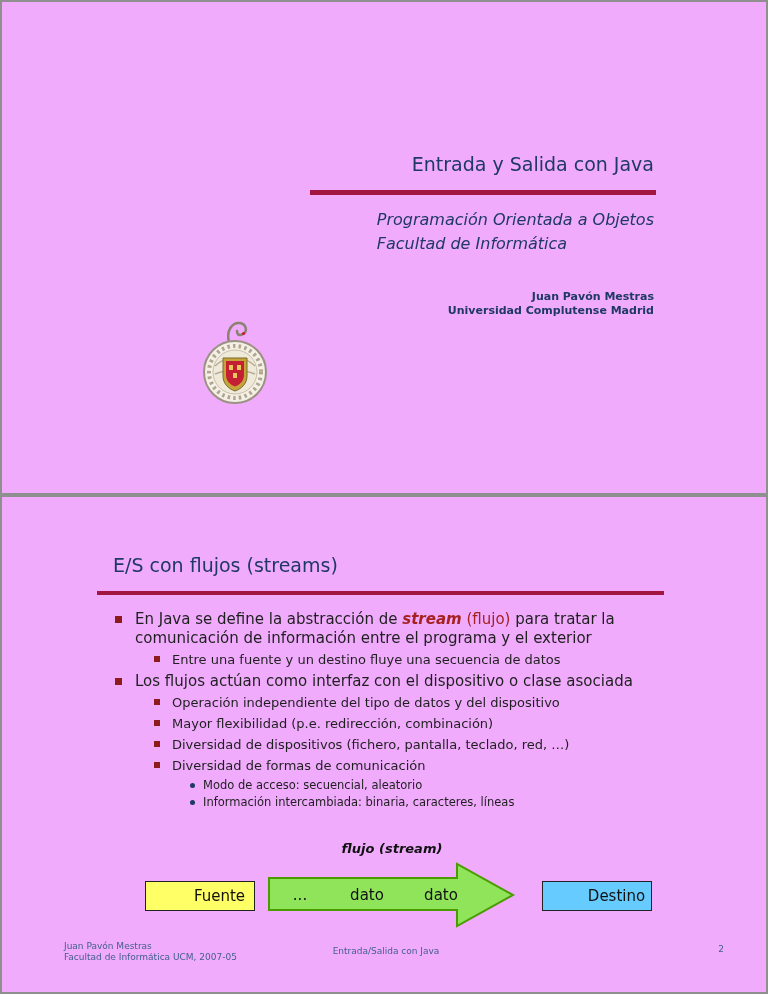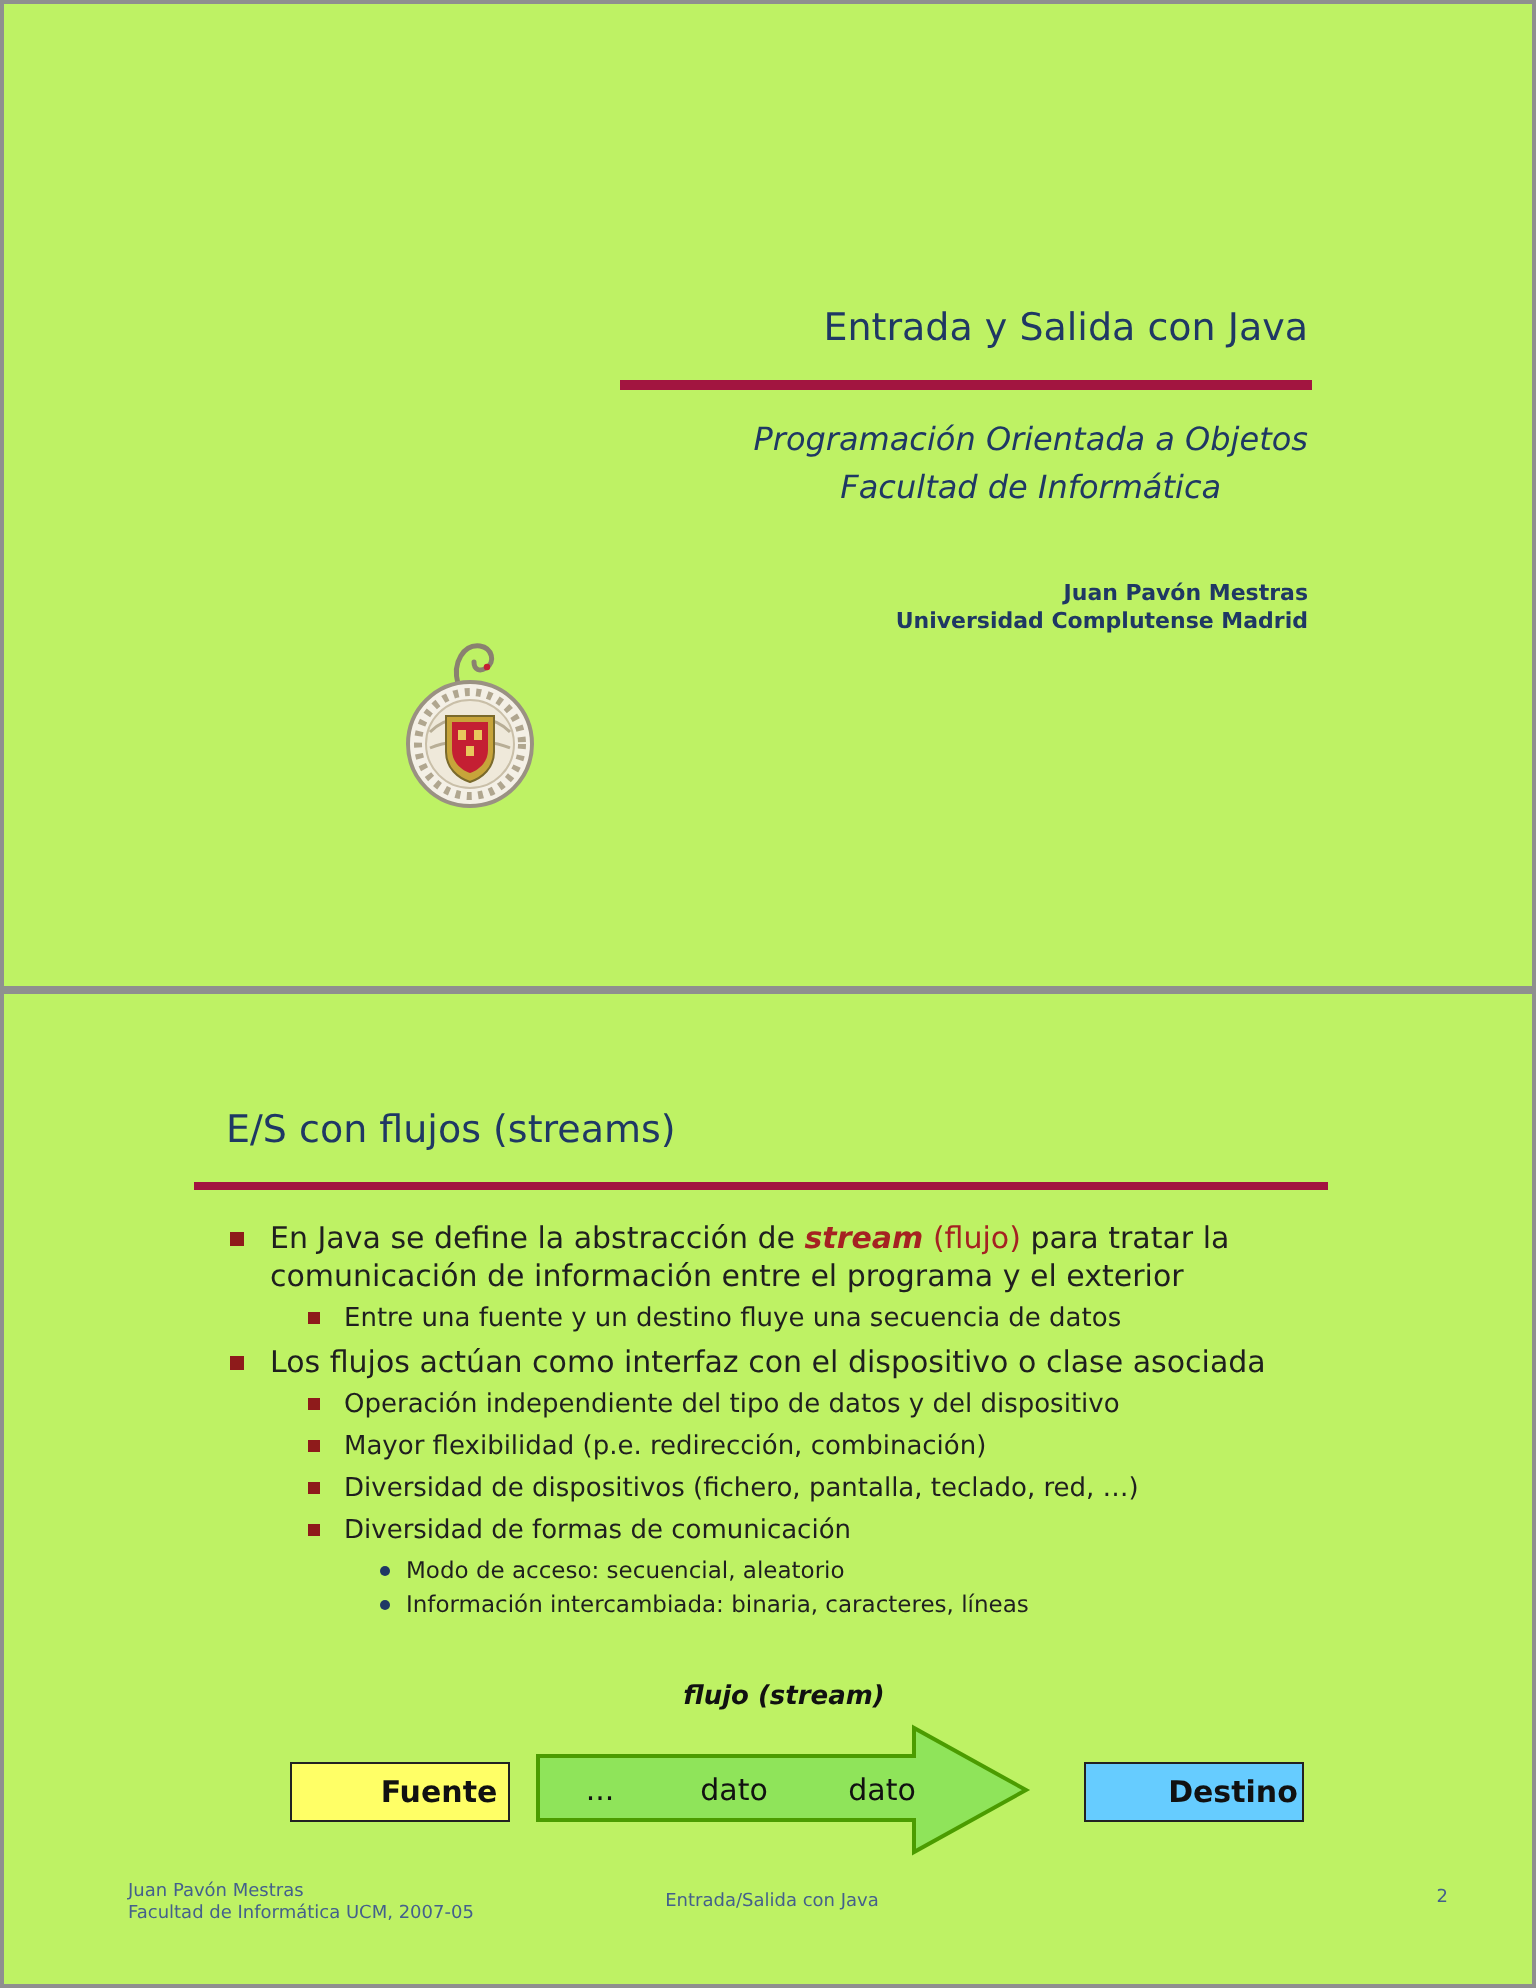--- a/index.html
+++ b/index.html
@@ -1,28 +1,28 @@
 <!DOCTYPE html>
 <html><head>
 <meta charset="utf-8">
 <style>
   html,body { margin:0; padding:0; background:#ffffff; }
   #page {
     position:relative; width:768px; height:994px; background:#ffffff;
     font-family:"DejaVu Sans","Liberation Sans",sans-serif; overflow:hidden;
   }
   .slide { position:absolute; left:0; width:768px; box-sizing:border-box;
-           border:2px solid #8f8f8f; background:#bef264; }
+           border:2px solid #8f8f8f; background:#f0abfc; }
   #slide1 { top:0; height:495px; }
   #slide2 { top:495px; height:499px; }
 
   
   .s1-title { position:absolute; top:151px; right:112px; font-size:19px; color:#1F3864; white-space:nowrap; }
   .s1-rule  { position:absolute; top:188px; left:308px; width:346px; height:5px; background:#A21540; }
-  .s1-subtitle { position:absolute; top:206px; right:112px; text-align:center;
+  .s1-subtitle { position:absolute; top:206px; right:112px; text-align:left;
                  font-style:italic; font-size:16px; line-height:24px; color:#1F3864; }
   .s1-author { position:absolute; top:288px; right:112px; text-align:right;
                font-weight:bold; font-size:11px; line-height:14px; color:#1F3864; }
   .s1-logo { position:absolute; left:196px; top:316px; }
 
   
   .s2-title { position:absolute; top:57px; left:111px; font-size:19px; color:#1F3864; white-space:nowrap; }
   .s2-rule  { position:absolute; top:94px; left:95px; width:567px; height:4px; background:#A21540; }
 
   .s2-bullets { position:absolute; top:113px; left:0; width:768px; color:#1f1f1f; }
@@ -35,21 +35,21 @@
   .l3 { padding-left:201px; font-size:11.5px; line-height:15px; margin-bottom:2px; }
   .l3 .marker { left:188px; top:5px; width:5px; height:5px; background:#1F3864; border-radius:50%; }
   .red { color:#A52222; }
   .red-italic { color:#A52222; font-style:italic;font-weight:bold; }
 
   .diagram-label { position:absolute; top:344px; left:265px; width:250px; text-align:center;
                    font-weight:bold; font-size:13px; color:#111111;font-style:italic; }
   .arrow-svg { position:absolute; top:365px; left:265px; }
   .endpoint-box { position:absolute; top:384px; width:110px; height:30px; box-sizing:border-box;
                   border:1px solid #222222; display:flex; align-items:center; justify-content:center;
-                  font-weight:bold; font-size:15px; color:#111111;padding-left:39px; }
+                  font-weight:normal; font-size:15px; color:#111111;padding-left:39px; }
   .src-box { left:143px; background:#FFFF66; }
   .dst-box { left:540px; background:#66CCFF; }
 
   .s2-footer { position:absolute; top:444px; left:0; width:768px; height:30px;
                font-size:9px; color:#44608C; }
   .footer-left   { position:absolute; left:62px; top:0; line-height:11px; }
   .footer-center { position:absolute; left:0; top:5px; width:768px; text-align:center; }
   .footer-right  { position:absolute; right:46px; top:3px; }
 </style>
 </head>

